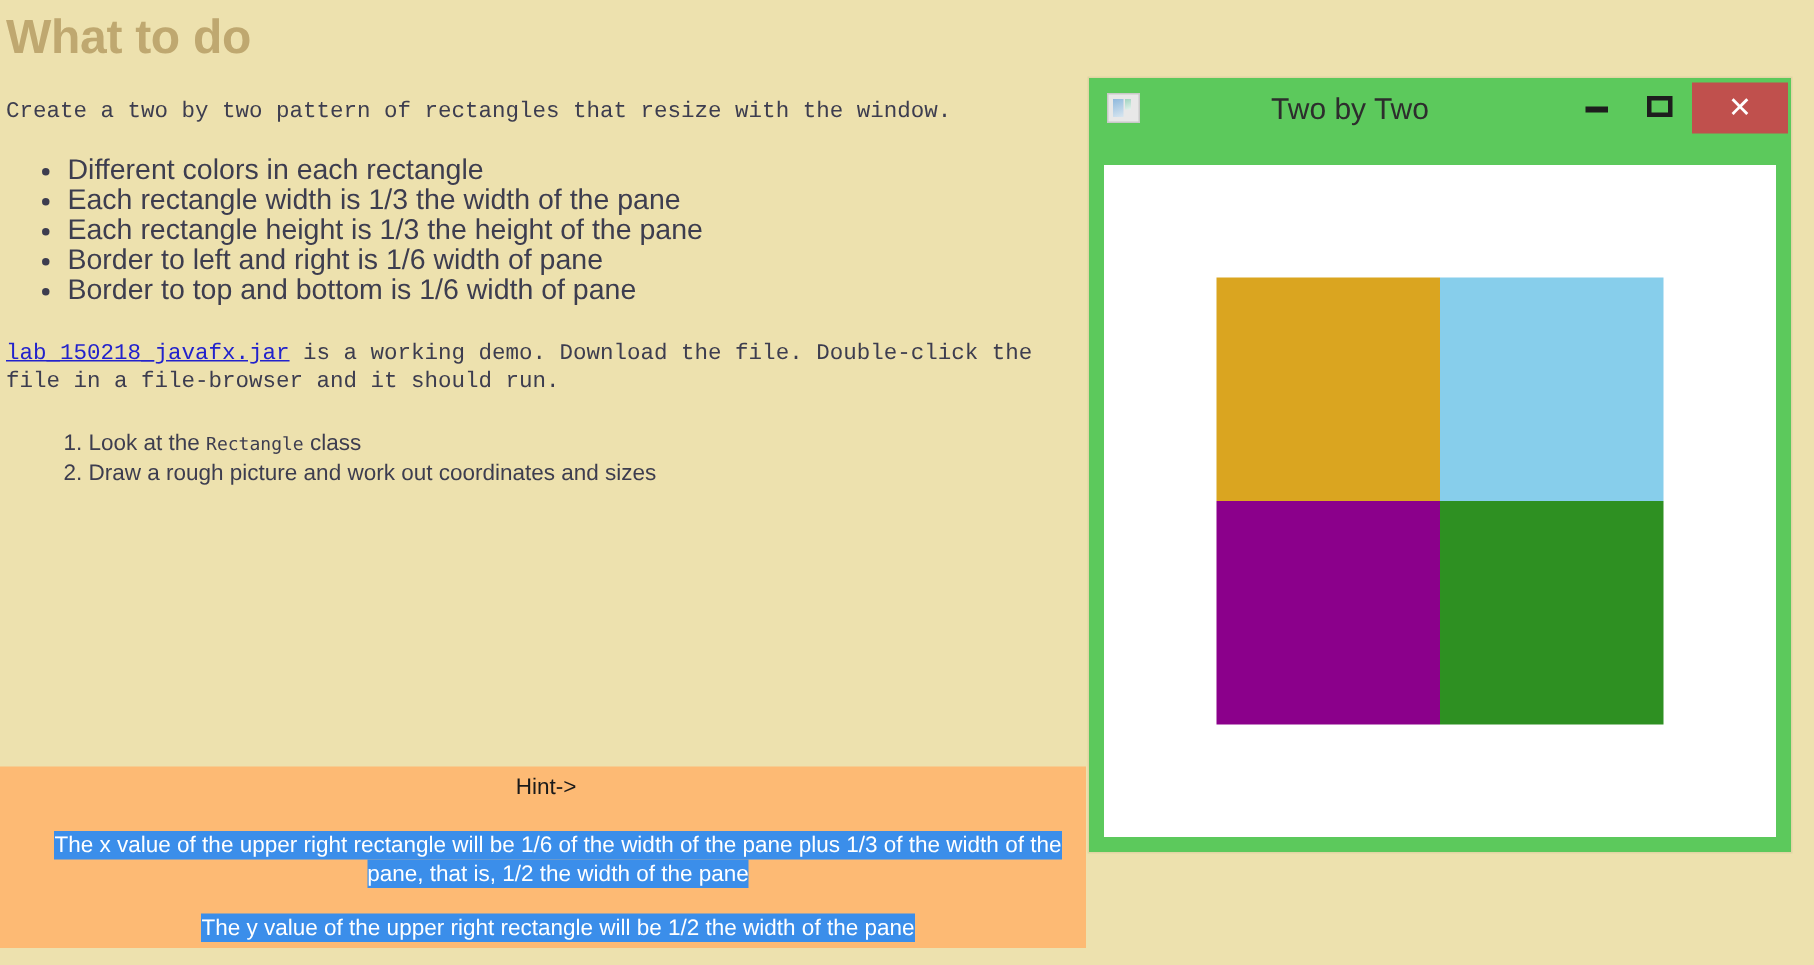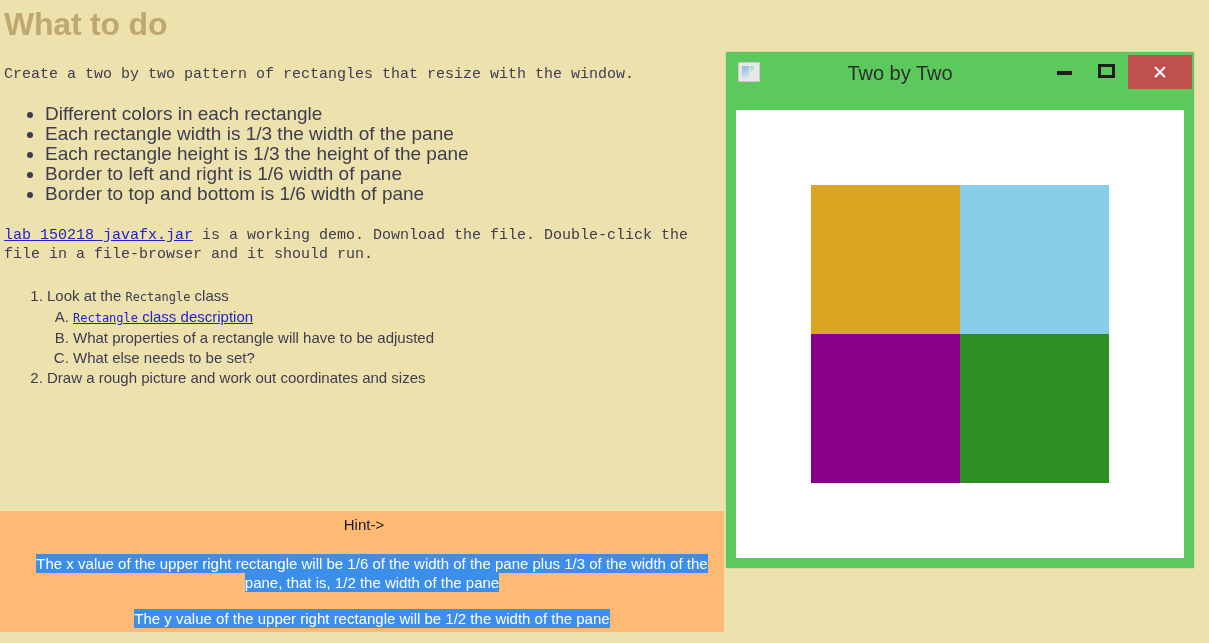--- a/index.html
+++ b/index.html
@@ -64,21 +64,21 @@
     color: #2222cc;
     text-decoration: underline;
     cursor: pointer;
   }
   .mono {
     font-family: "DejaVu Sans Mono", "Liberation Mono", monospace;
     font-size: 12px;
   }
 
   ol.plan {
-    margin: 0;
+    margin: 12px;
     padding-left: 43px;
     list-style-type: decimal;
   }
   ol.plan > li {
     color: #3d3d4f;
     font-size: 15px;
     line-height: 20px;
   }
   ol.subplan {
     margin: 0;
@@ -234,25 +234,20 @@
       <li>Border to left and right is 1/6 width of pane</li>
       <li>Border to top and bottom is 1/6 width of pane</li>
     </ul>
 
     <p class="body-text" style="margin-top:22px; max-width:700px;"><a class="link" href="#">lab_150218_javafx.jar</a><span> is a working demo. Download the file. Double-click the file in a file-browser and it should run.</span></p>
 
 
     <ol class="plan" style="margin-top:22px;">
 
       <li><span>Look at the </span><span class="mono">Rectangle</span><span> class</span>
-        <ol class="subplan">
-          <li><a class="link" href="#"><span class="mono">Rectangle</span><span> class description</span></a></li>
-          <li>What properties of a rectangle will have to be adjusted</li>
-          <li>What else needs to be set?</li>
-        </ol>
       </li>
 
       <li><span>Draw a rough picture and work out coordinates and sizes</span>
       </li>
     </ol>
 
   </div>
 </div>
 
 <div id="hint-panel">

